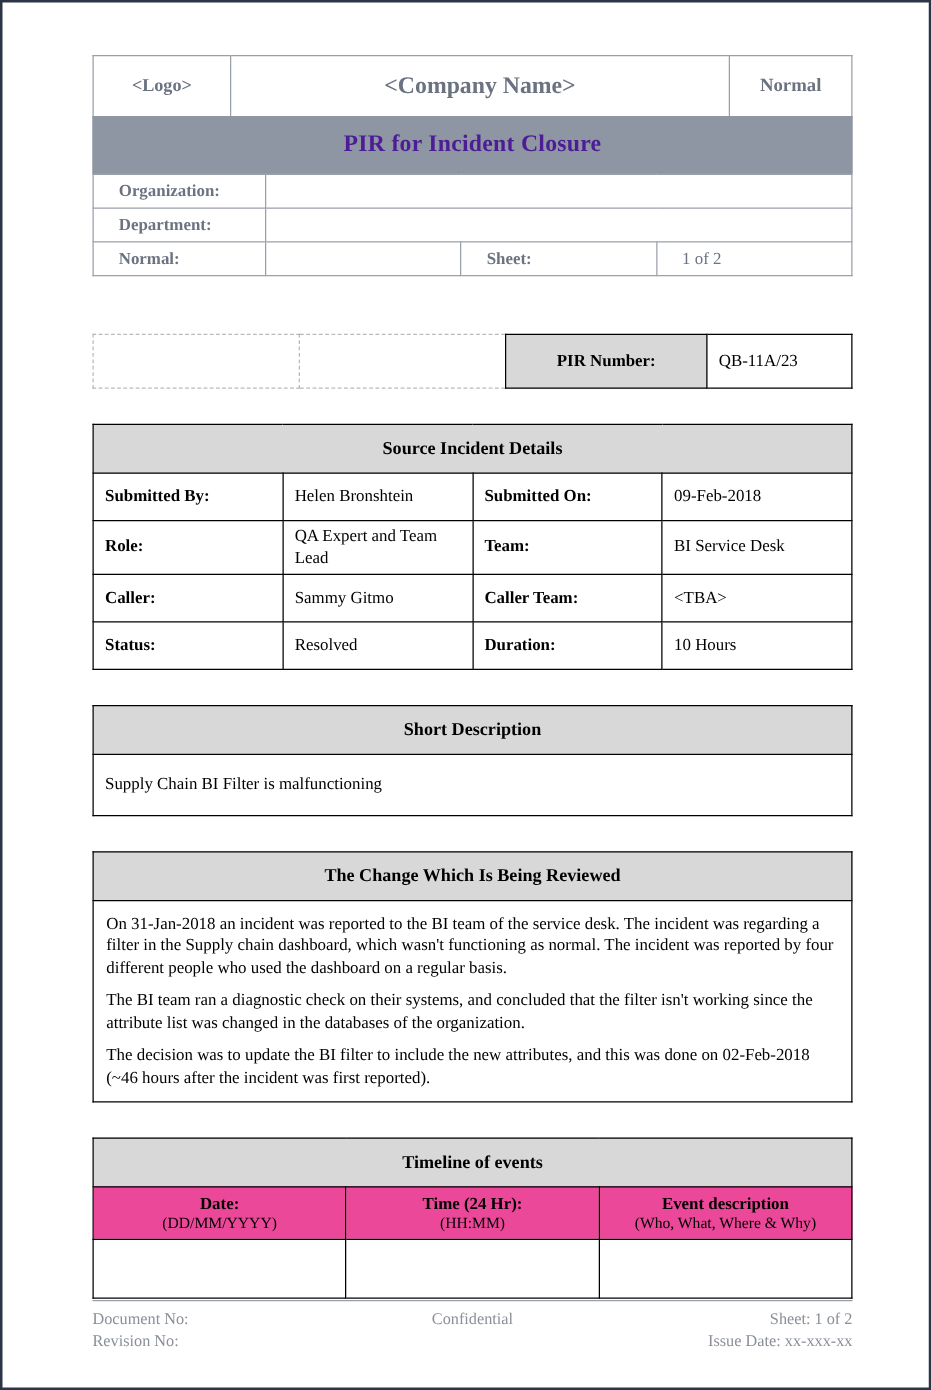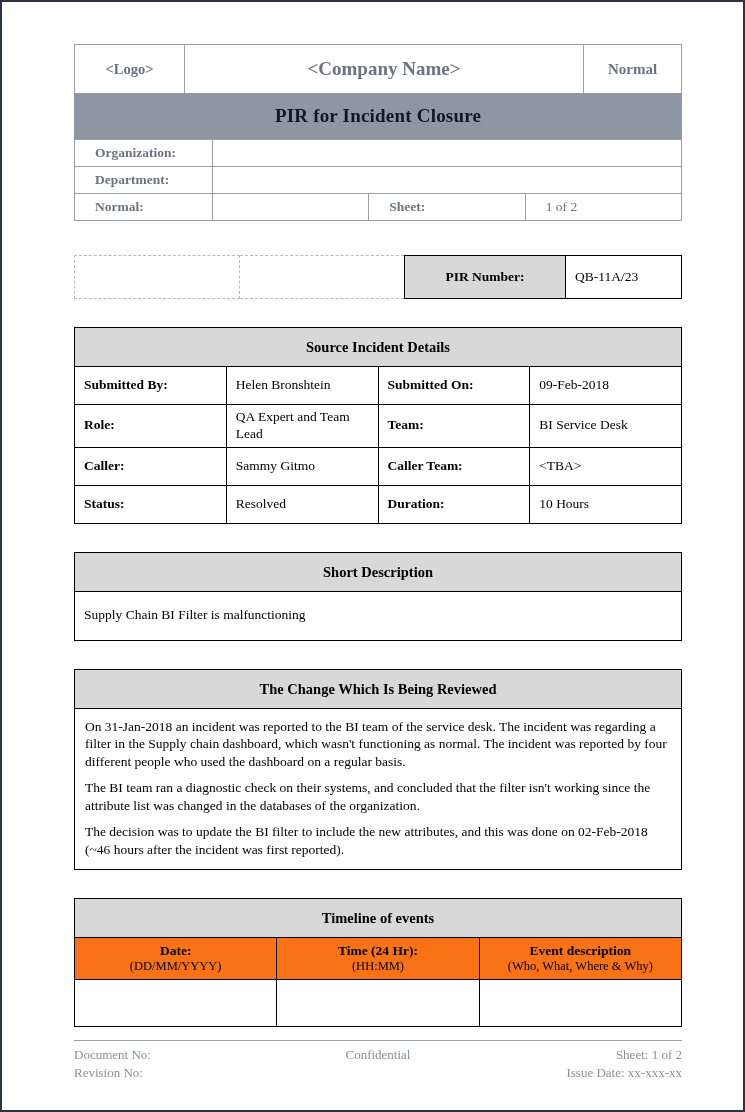--- a/index.html
+++ b/index.html
@@ -51,21 +51,21 @@
     color: #6b7280;
     font-weight: bold;
     text-align: center;
   }
   .hdr-logo { width: 97px; font-size: 14.5px; }
   .hdr-company { font-size: 19px; }
   .hdr-normal { width: 85px; font-size: 15px; }
 
   .banner {
     background: #8f96a3;
-    color: #0f172a;
+    color: #4c1d95;
     font-weight: bold;
     font-size: 19px;
     text-align: center;
     height: 44px;
     line-height: 44px;
     border: 1px solid #8f96a3;
     margin-top: -1px;
     letter-spacing: .2px;
   }
 
@@ -78,21 +78,21 @@
     color: #6b7280;
     font-weight: bold;
     font-size: 13.5px;
   }
   .org-table td.blank { font-weight: normal; }
   .org-lbl  { width: 97px; }
   .org-sheetlbl { width: 67px; }
   .org-sheetval { width: 85px; font-weight: normal !important; }
 
   
-  .pir-wrap { margin-top: 34px; }
+  .pir-wrap { margin-top: 46px; }
   .pir-table td { height: 34px; }
   .pir-blank {
     border: 1px dashed #b9b9b9 !important;
     width: 152px;
   }
   .pir-lbl {
     width: 148px;
     background: #d8d8d8;
     font-weight: bold;
     text-align: center;
@@ -144,21 +144,21 @@
 
   .spell {
     text-decoration: underline wavy #e0241b;
     text-decoration-skip-ink: none;
   }
 
   
   .tl-col-date { width: 109px; }
   .tl-col-time { width: 109px; }
   .tl-sub {
-    background: #f97316;
+    background: #ec4899;
     text-align: center;
     font-weight: bold;
     padding: 5px 4px;
     line-height: 1.2;
   }
   .tl-sub .sub2 {
     font-weight: normal;
     font-size: 12.5px;
     display: block;
   }

